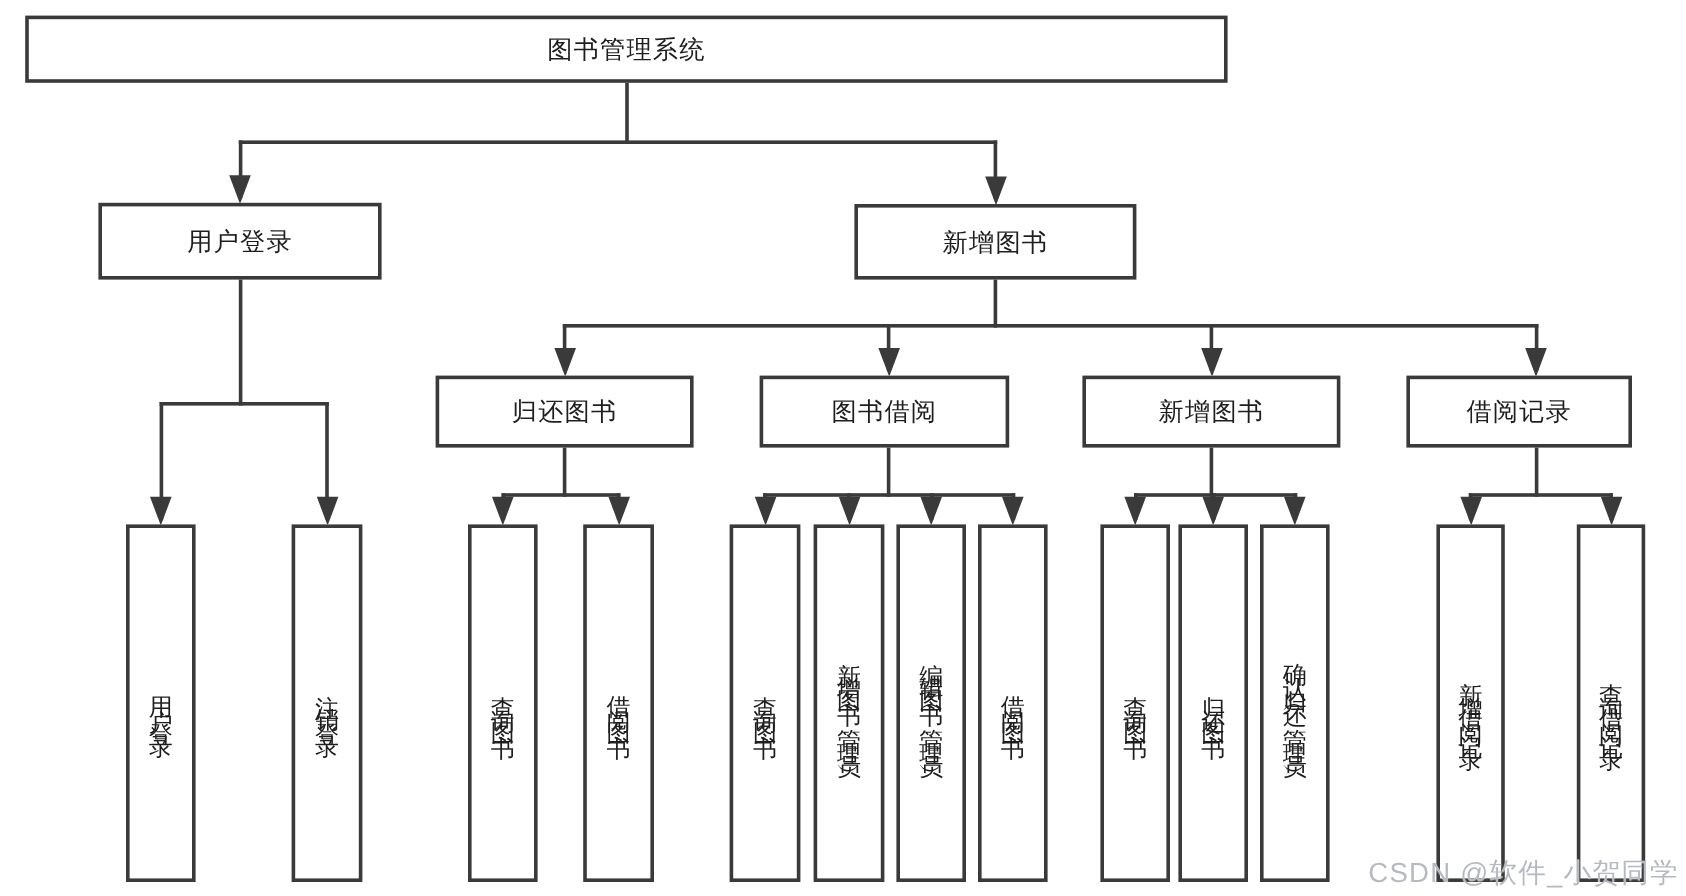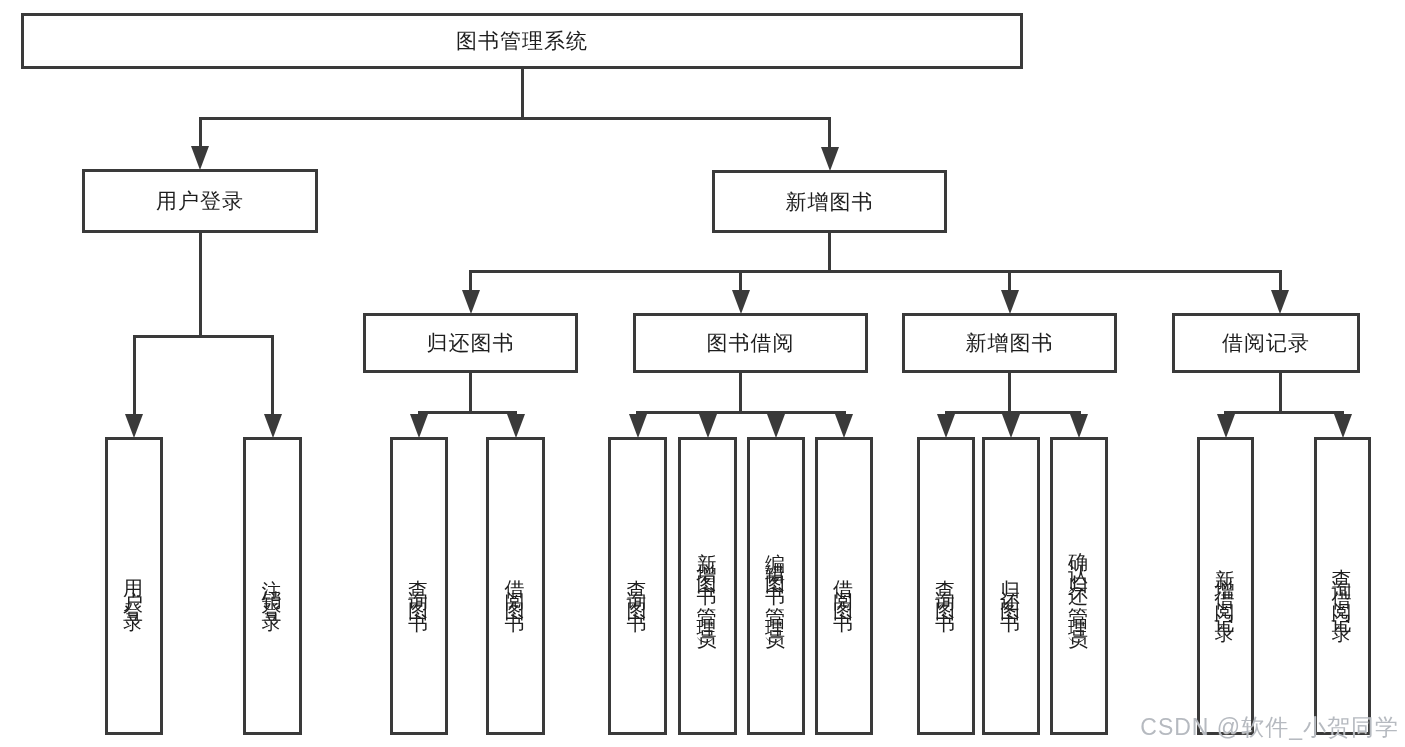--- a/index.html
+++ b/index.html
@@ -113,21 +113,21 @@
       </div>
       <div class="node h" style="left: 82px; top: 169px; width: 236px; height: 64px; border-color: rgb(58, 58, 58); color: rgb(30, 30, 30);">
         <span class="lbl">用户登录</span>
       </div>
       <div class="node h" style="left: 712px; top: 170px; width: 235px; height: 63px; border-color: rgb(58, 58, 58); color: rgb(30, 30, 30);">
         <span class="lbl">新增图书</span>
       </div>
       <div class="node h" style="left: 363px; top: 313px; width: 215px; height: 60px; border-color: rgb(58, 58, 58); color: rgb(30, 30, 30);">
         <span class="lbl">归还图书</span>
       </div>
-      <div class="node h" style="left: 633px; top: 313px; width: 235px; height: 60px; border-color: rgb(58, 58, 58); color: rgb(30, 30, 30);">
+      <div class="node h" style="left: 633px; top: 313px; width: 208px; height: 60px; border-color: rgb(58, 58, 58); color: rgb(30, 30, 30);">
         <span class="lbl">图书借阅</span>
       </div>
       <div class="node h" style="left: 902px; top: 313px; width: 215px; height: 60px; border-color: rgb(58, 58, 58); color: rgb(30, 30, 30);">
         <span class="lbl">新增图书</span>
       </div>
       <div class="node h" style="left: 1172px; top: 313px; width: 188px; height: 60px; border-color: rgb(58, 58, 58); color: rgb(30, 30, 30);">
         <span class="lbl">借阅记录</span>
       </div>
       <div class="node v" style="left: 105px; top: 437px; width: 58px; height: 298px; border-color: rgb(58, 58, 58); color: rgb(30, 30, 30);">
         <span class="lbl">用户登录</span>

